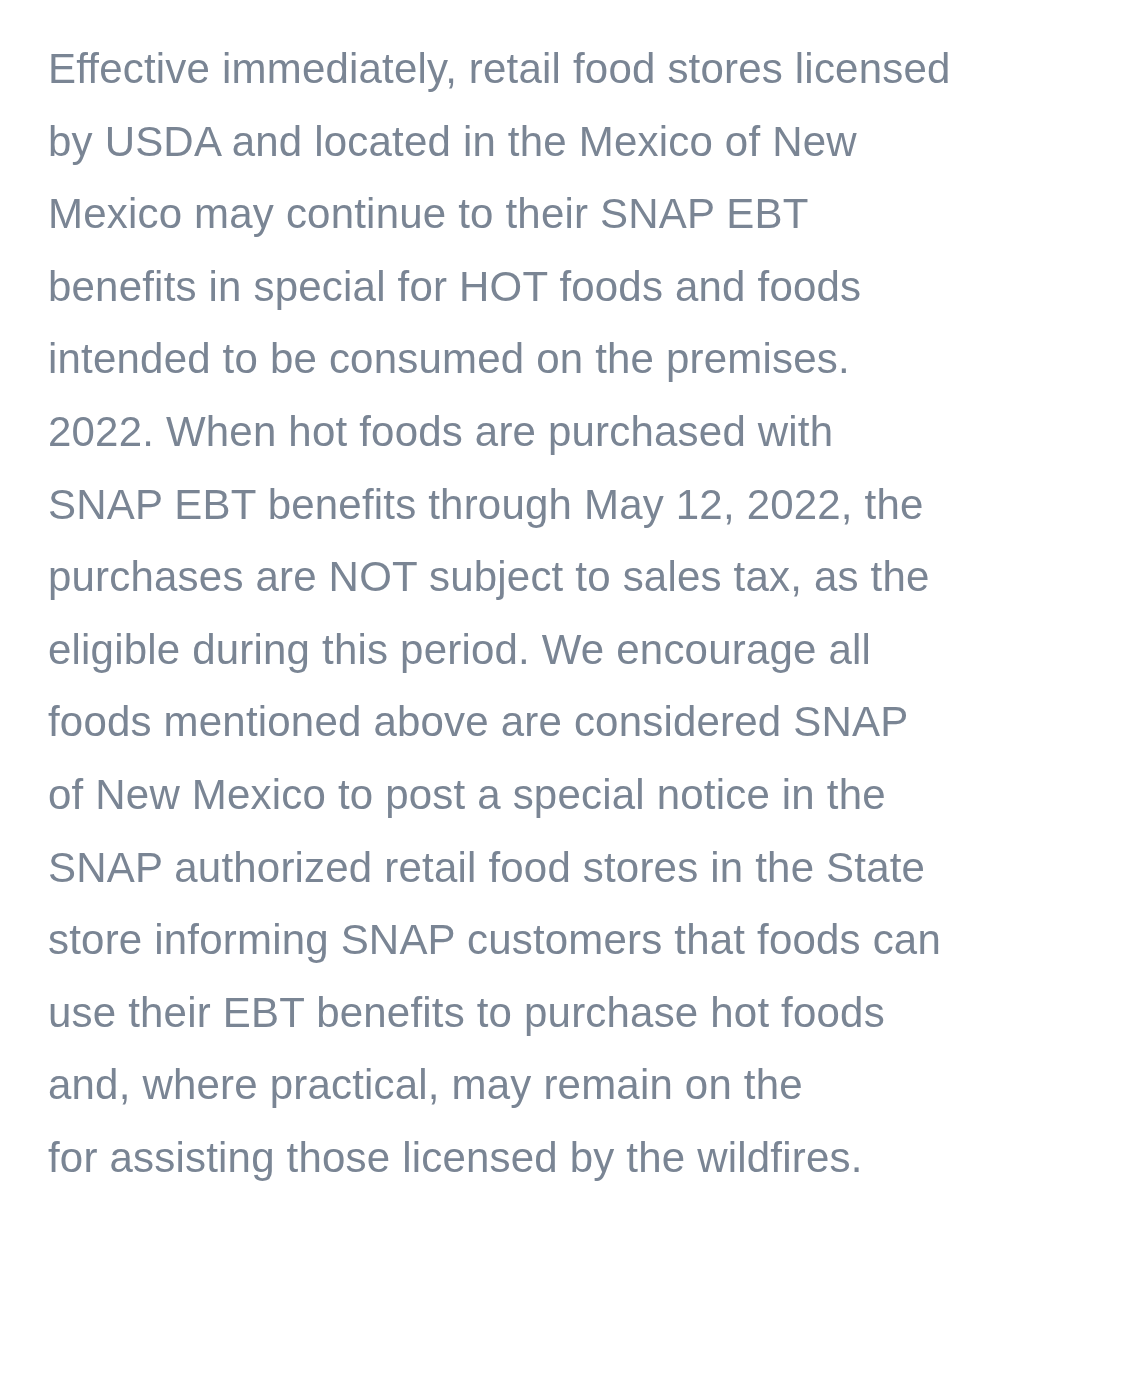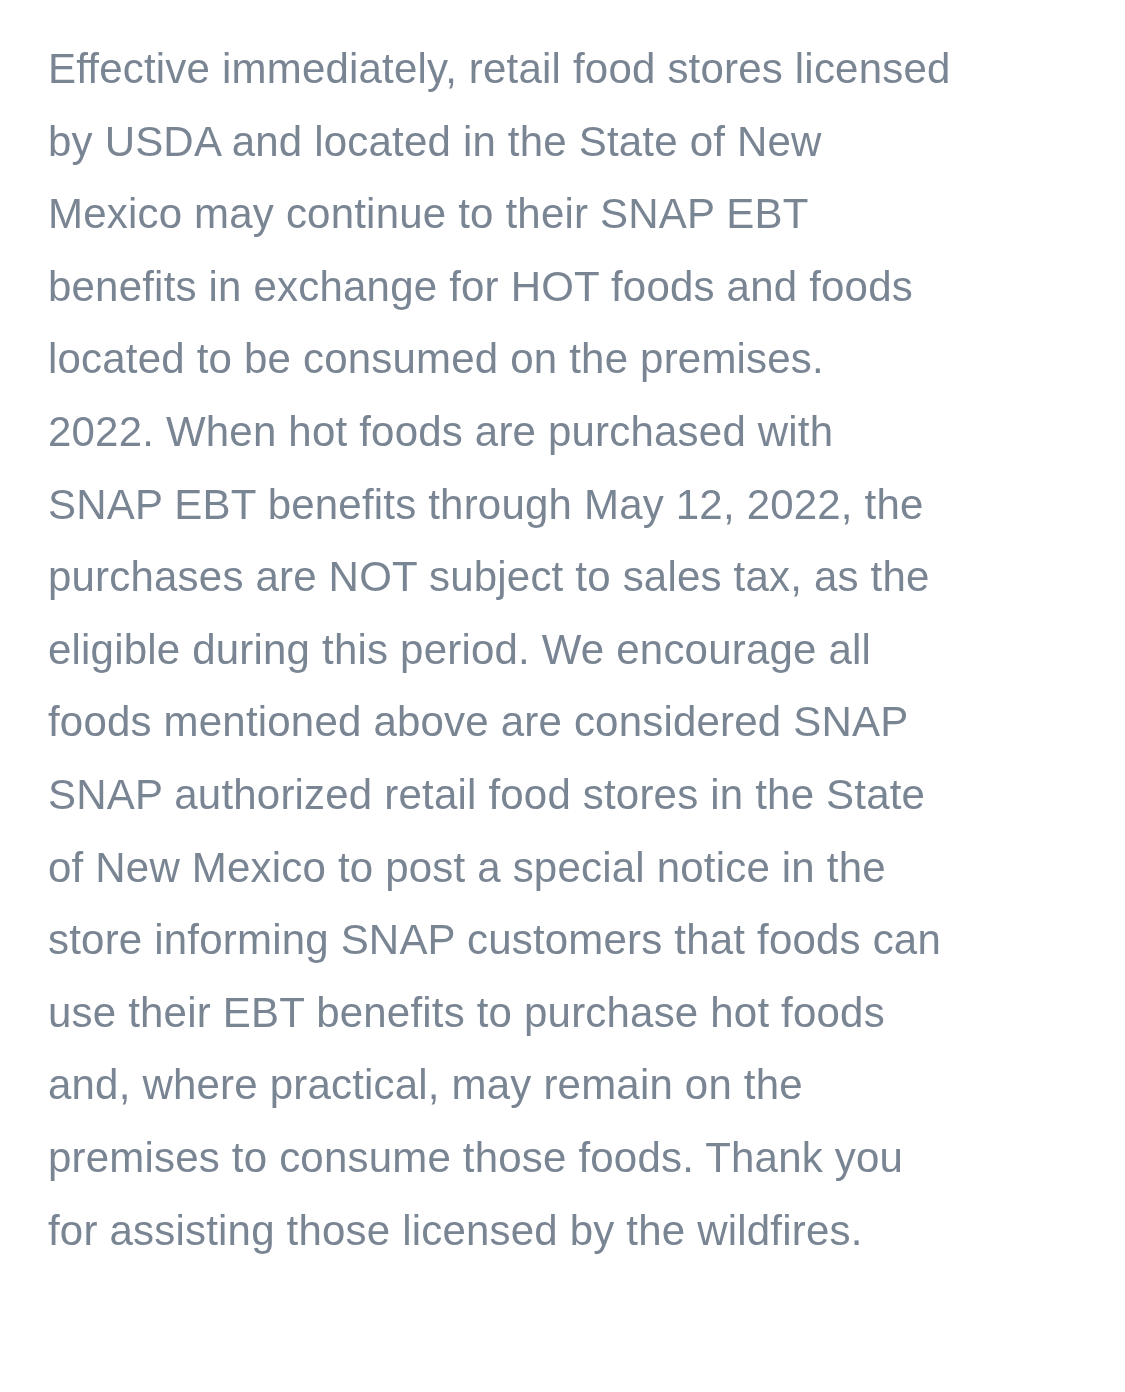--- a/index.html
+++ b/index.html
@@ -27,29 +27,28 @@
     color: var(--text-color);
     white-space: nowrap;
     letter-spacing: 0.2px;
   }
 </style>
 </head>
 <body>
 
 <div class="notice-page">
   <div class="notice-line">Effective immediately, retail food stores licensed</div>
-  <div class="notice-line">by USDA and located in the State of New</div>
+  <div class="notice-line">by USDA and located in the Mexico of New</div>
   <div class="notice-line">Mexico may continue to their SNAP EBT</div>
-  <div class="notice-line">benefits in exchange for HOT foods and foods</div>
-  <div class="notice-line">located to be consumed on the premises.</div>
+  <div class="notice-line">benefits in special for HOT foods and foods</div>
+  <div class="notice-line">intended to be consumed on the premises.</div>
   <div class="notice-line">2022. When hot foods are purchased with</div>
   <div class="notice-line">SNAP EBT benefits through May 12, 2022, the</div>
   <div class="notice-line">purchases are NOT subject to sales tax, as the</div>
   <div class="notice-line">eligible during this period. We encourage all</div>
   <div class="notice-line">foods mentioned above are considered SNAP</div>
+  <div class="notice-line">of New Mexico to post a special notice in the</div>
   <div class="notice-line">SNAP authorized retail food stores in the State</div>
-  <div class="notice-line">of New Mexico to post a special notice in the</div>
   <div class="notice-line">store informing SNAP customers that foods can</div>
   <div class="notice-line">use their EBT benefits to purchase hot foods</div>
   <div class="notice-line">and, where practical, may remain on the</div>
-  <div class="notice-line">premises to consume those foods. Thank you</div>
   <div class="notice-line">for assisting those licensed by the wildfires.</div>
 </div>
 
 </body></html>

